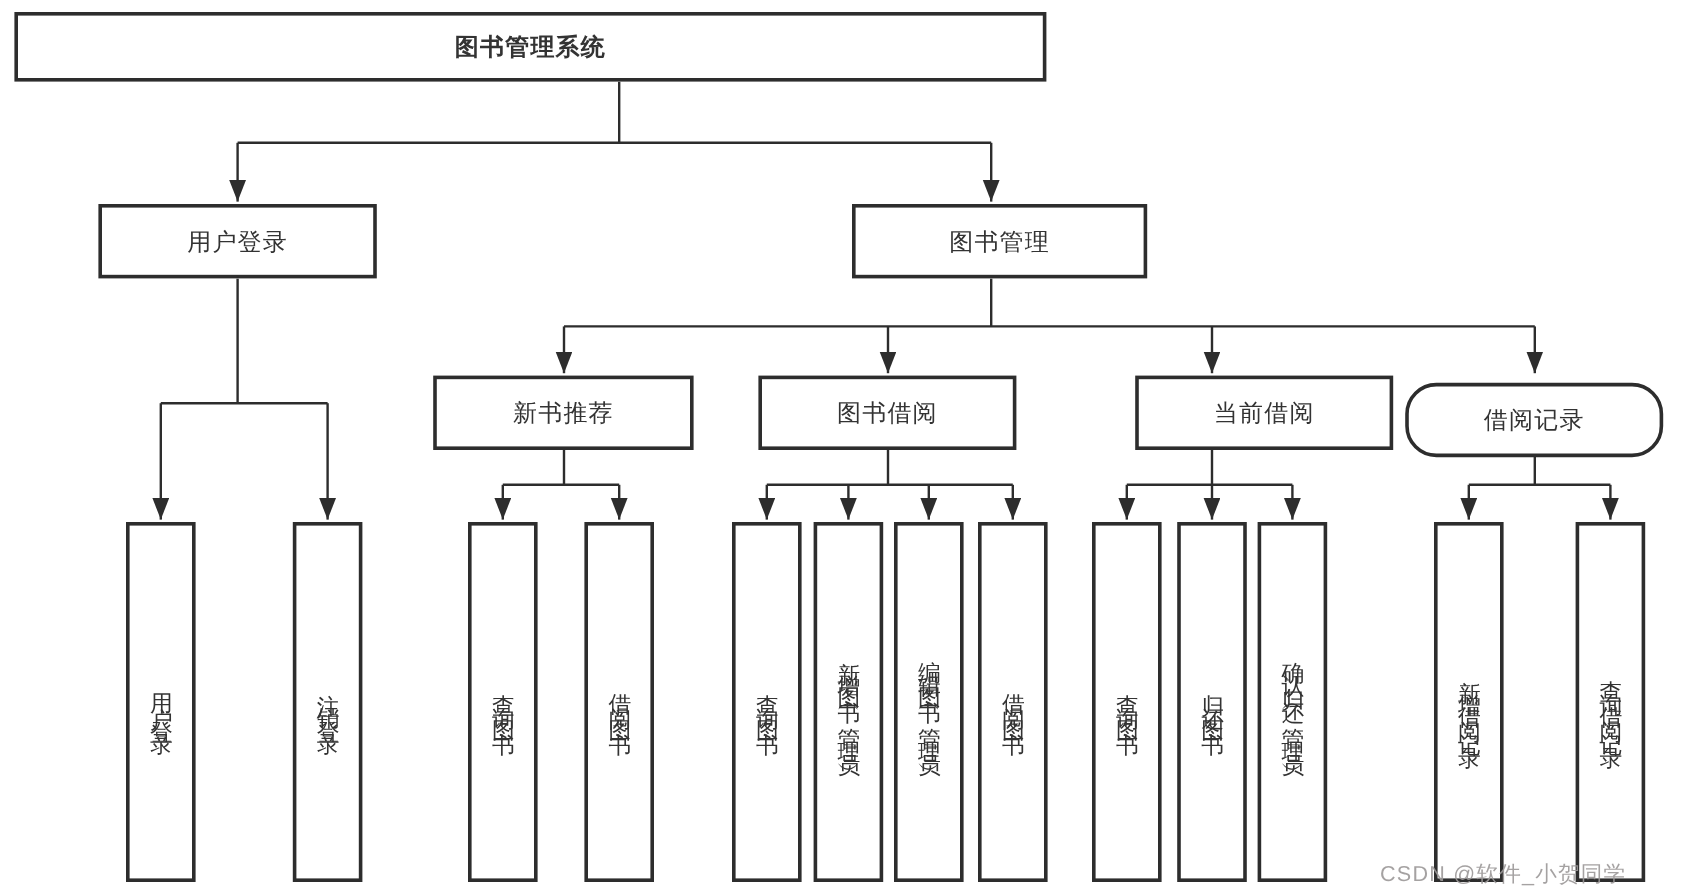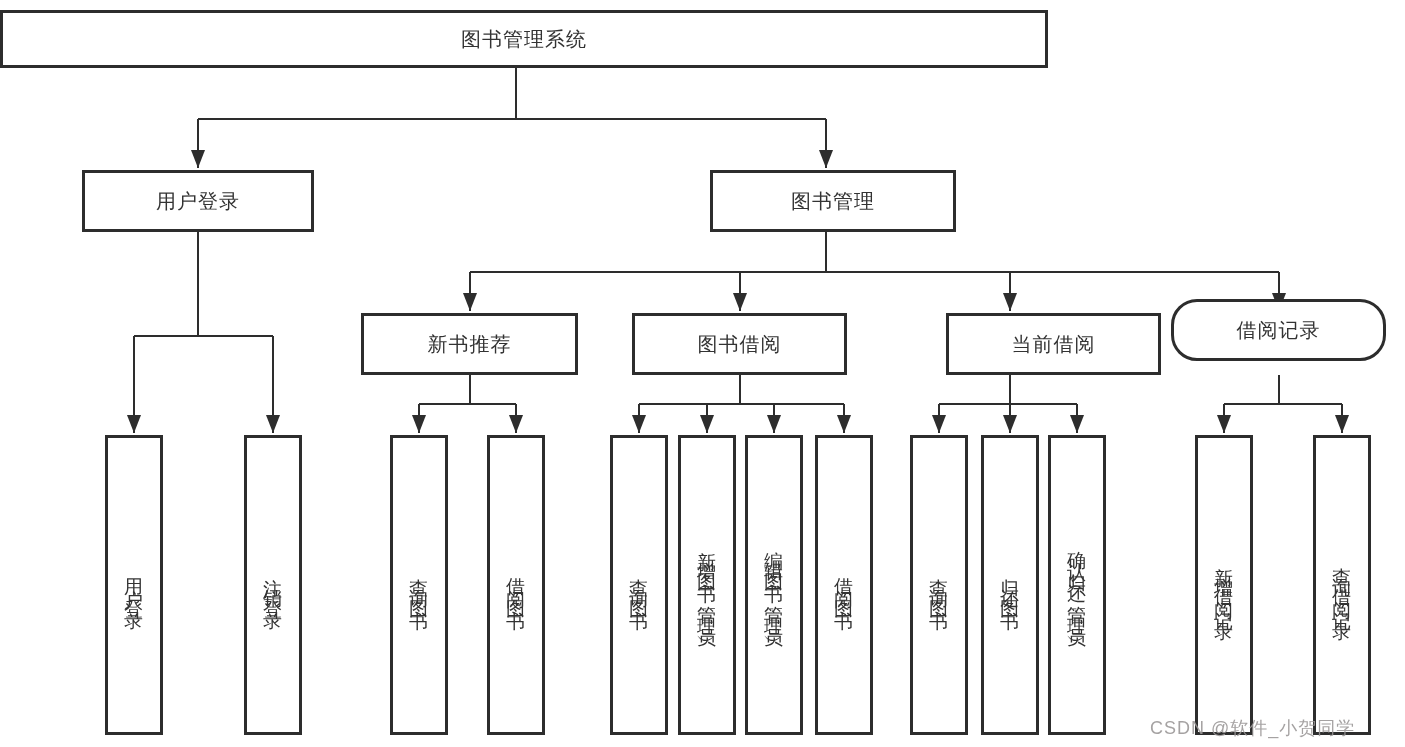--- a/index.html
+++ b/index.html
@@ -27,27 +27,27 @@
     z-index:2;
     text-align:center;
   }
   .vbox{
     writing-mode:vertical-rl;
     letter-spacing:11px;
     font-size:19px;
     line-height:1;
   }
   
-  .b-root {left:0;  top:10px;  width:1048px; height:58px;}
+  .b-root {left:12px;  top:10px;  width:860px; height:58px;font-weight:bold;}
   .b-l2-0 {left:82px;  top:170px; width:232px;  height:62px;}
   .b-l2-1 {left:710px; top:170px; width:246px;  height:62px;}
   .b-l3-0 {left:361px; top:313px; width:217px;  height:62px;}
   .b-l3-1 {left:632px; top:313px; width:215px;  height:62px;text-align:center;}
   .b-l3-2 {left:902px; top:313px; width:215px;  height:62px;margin-left:44px;}
-  .b-l3-3 {left:1171px;top:299px; width:215px;  height:62px;border-radius:26px;}
+  .b-l3-3 {left:1171px;top:319px; width:215px;  height:62px;border-radius:26px;}
   
   .vbox{top:435px;height:300px;width:58px;}
   .b-v0 {left:105px;}
   .b-v1 {left:244px;}
   .b-v2 {left:390px;}
   .b-v3 {left:487px;}
   .b-v4 {left:610px;}
   .b-v5 {left:678px;}
   .b-v6 {left:745px;}
   .b-v7 {left:815px;}

